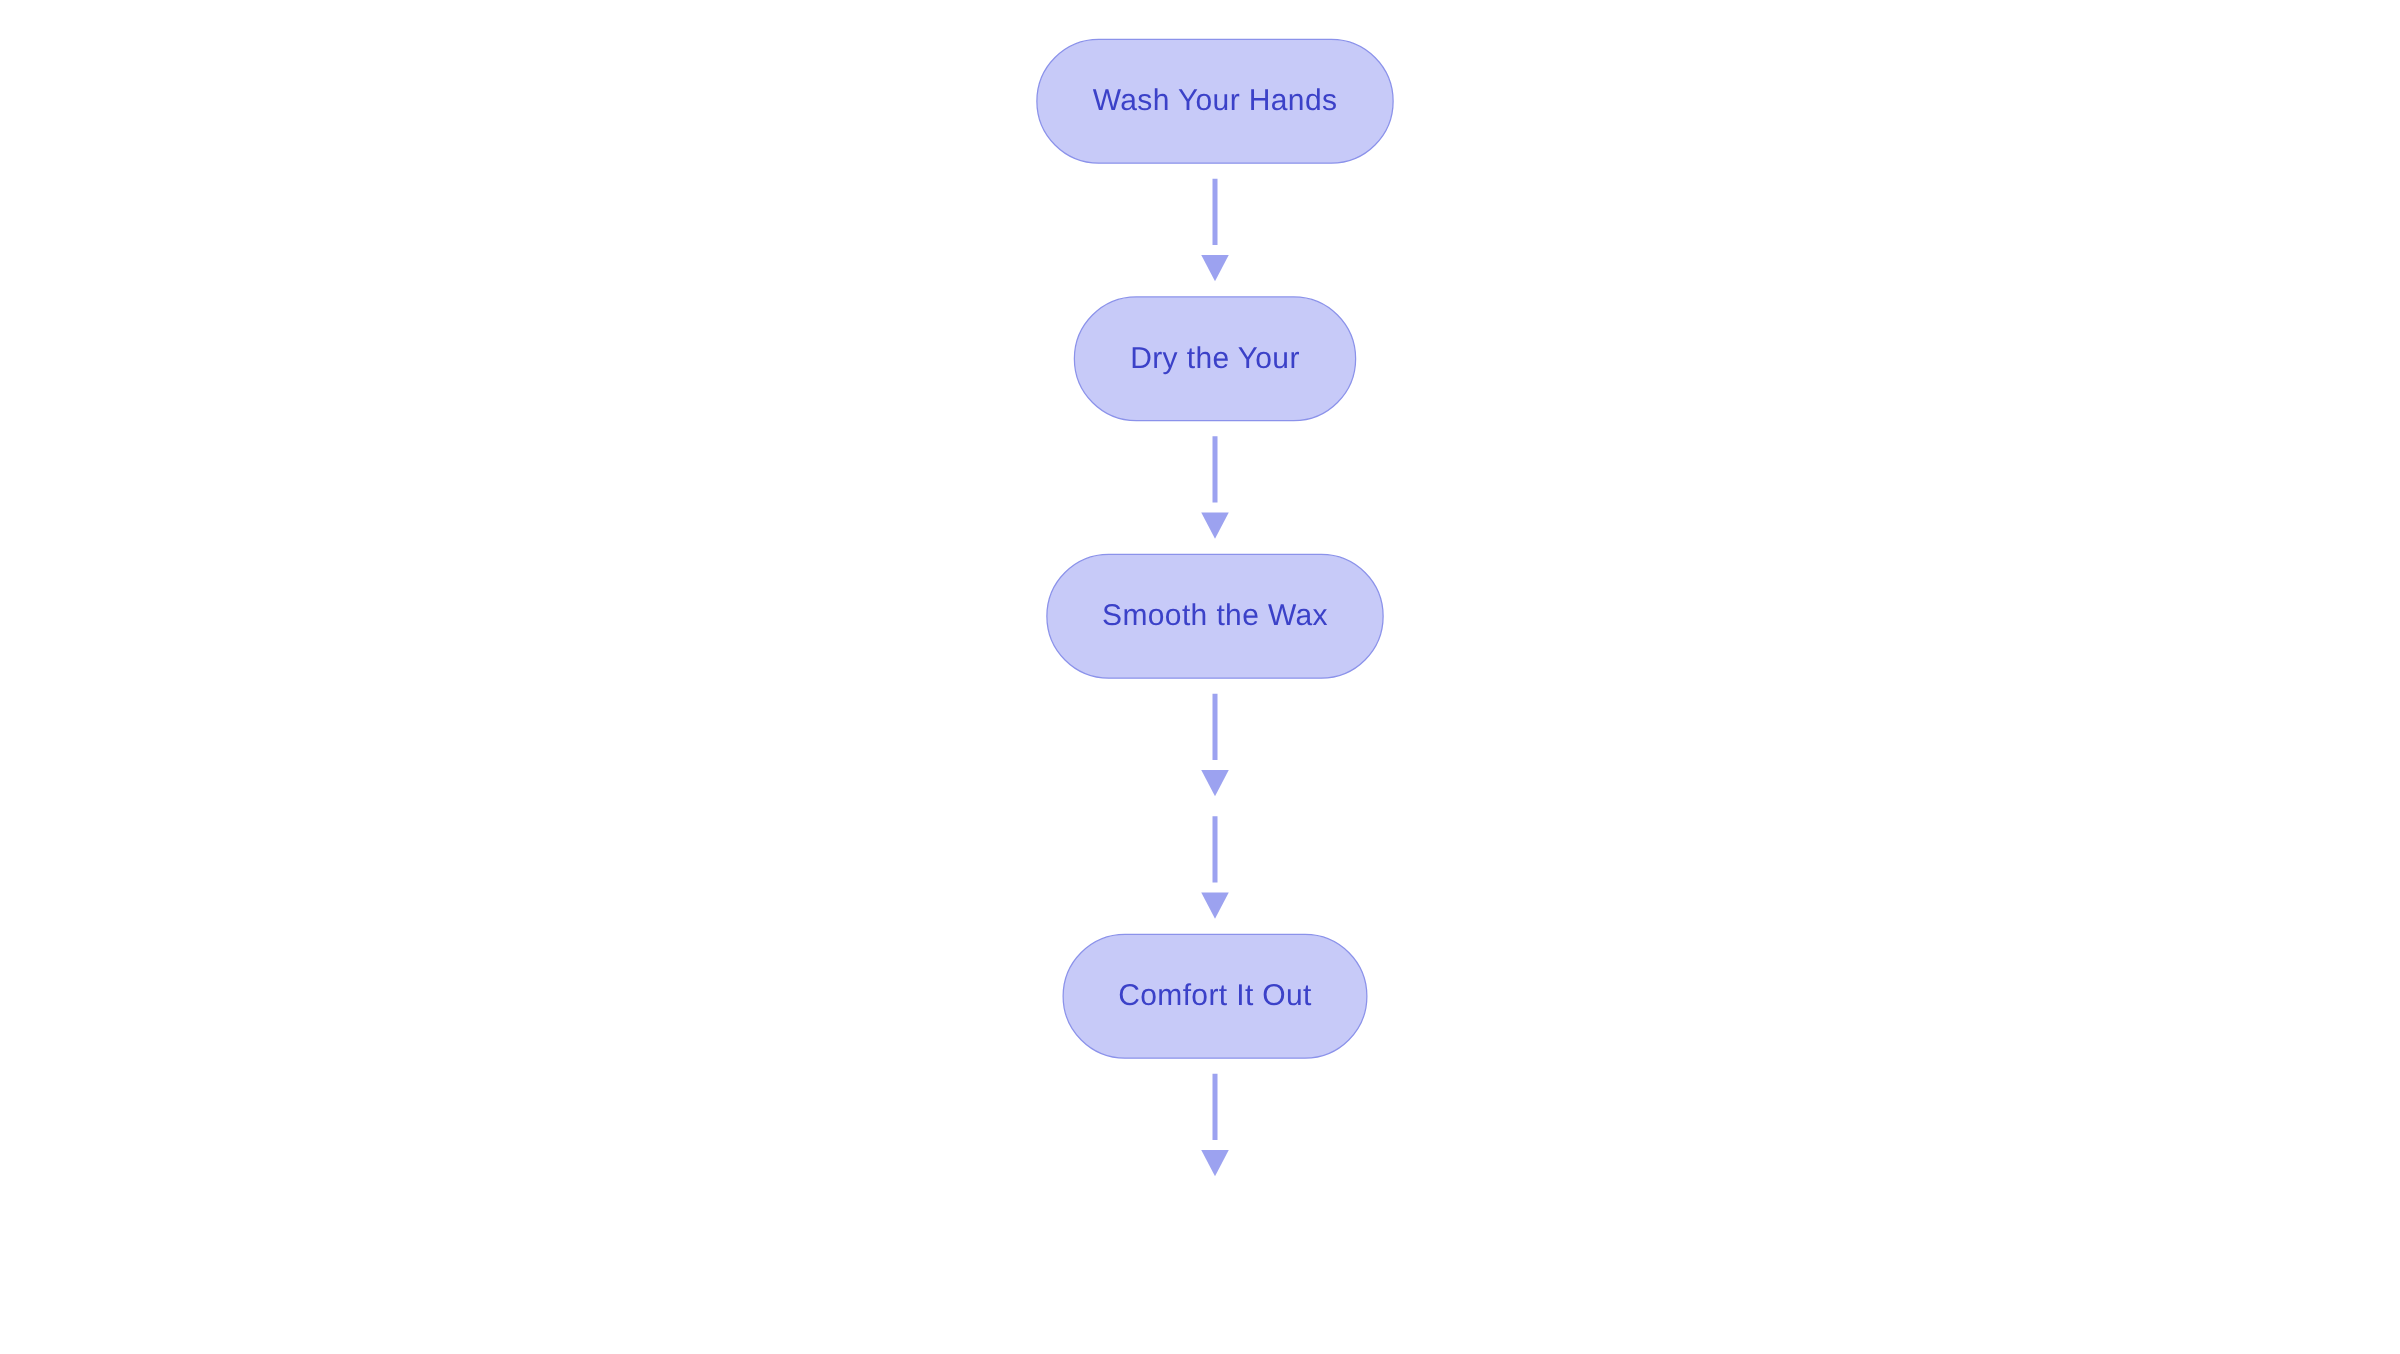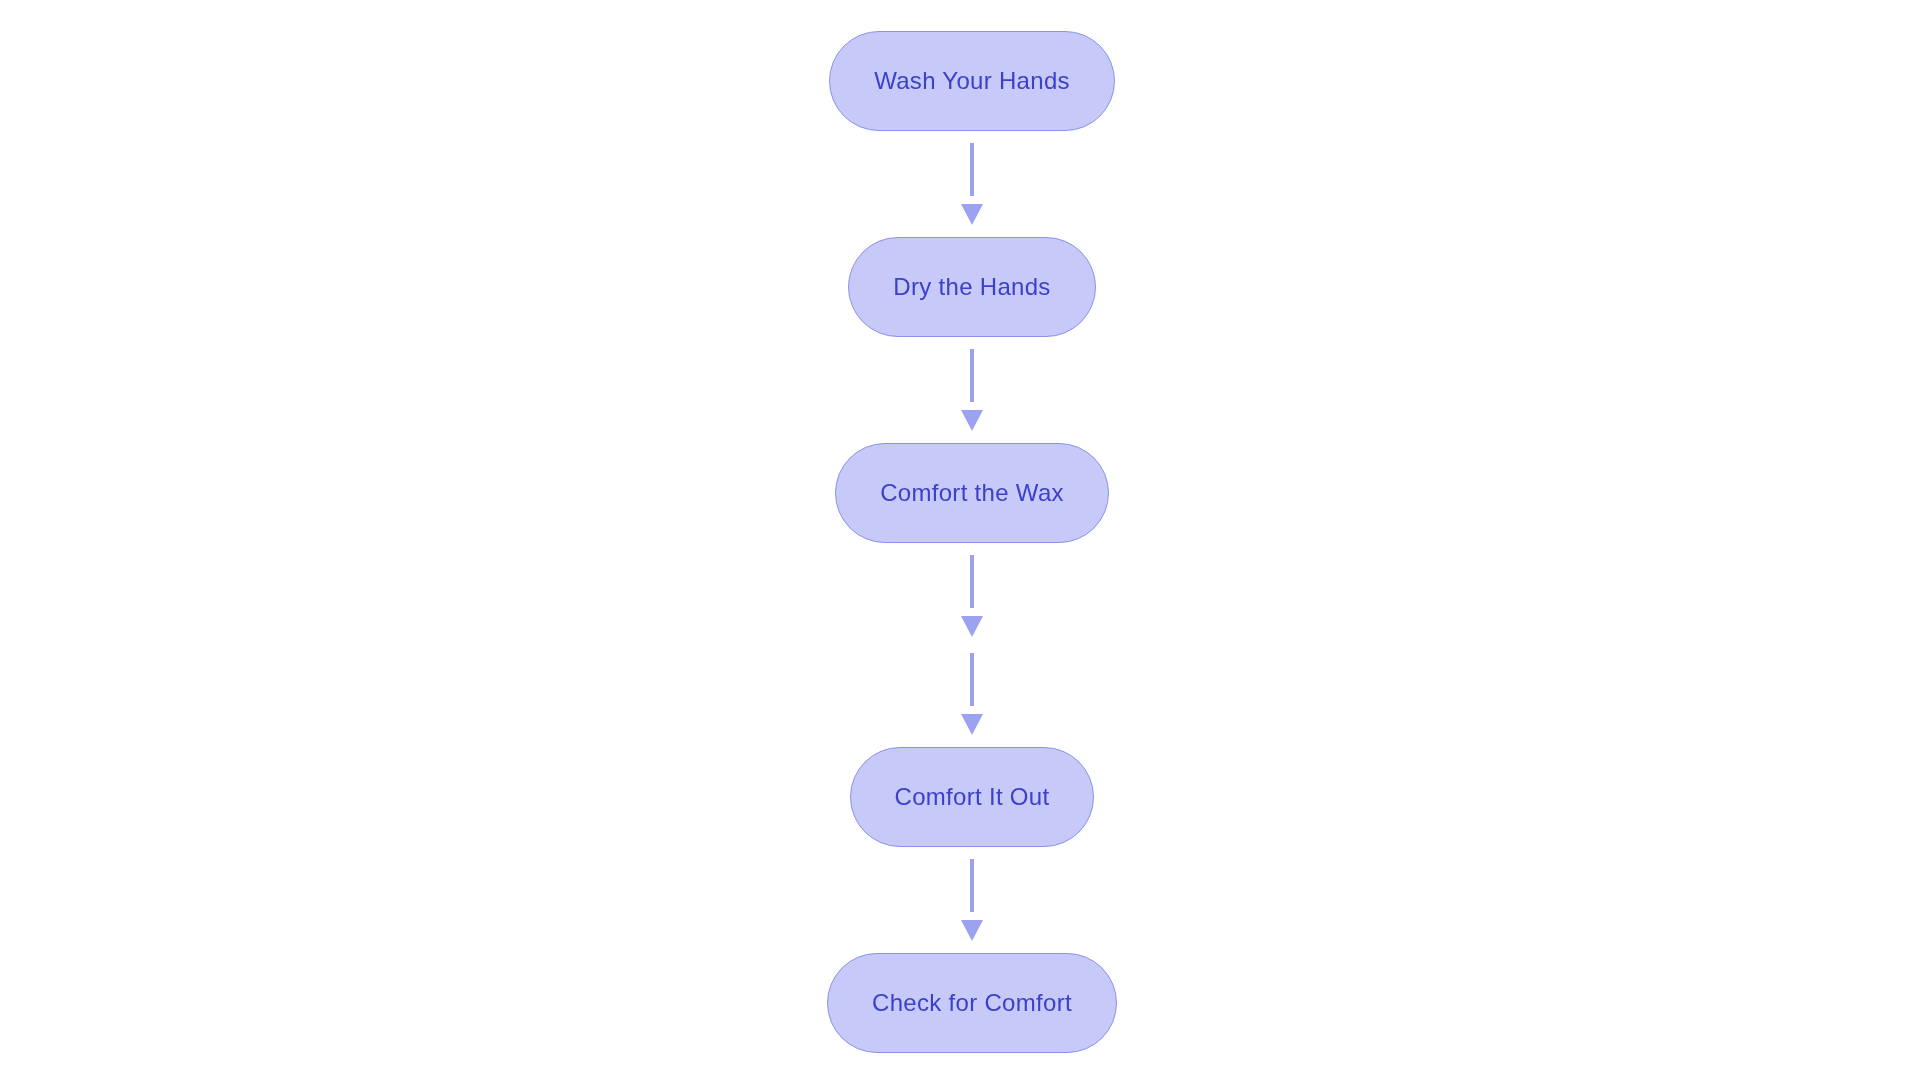--- a/index.html
+++ b/index.html
@@ -72,30 +72,30 @@
   <div class="node">
     <span class="node-label">Wash Your Hands</span>
   </div>
 
   <div class="arrow">
     <div class="arrow-line"></div>
     <div class="arrow-head"></div>
   </div>
 
   <div class="node">
-    <span class="node-label">Dry the Hands</span>
+    <span class="node-label">Dry the Your</span>
   </div>
 
   <div class="arrow">
     <div class="arrow-line"></div>
     <div class="arrow-head"></div>
   </div>
 
   <div class="node">
-    <span class="node-label">Comfort the Wax</span>
+    <span class="node-label">Smooth the Wax</span>
   </div>
 
   <div class="arrow">
     <div class="arrow-line"></div>
     <div class="arrow-head"></div>
   </div>
 
 
   <div class="arrow">
     <div class="arrow-line"></div>
@@ -104,17 +104,14 @@
 
   <div class="node">
     <span class="node-label">Comfort It Out</span>
   </div>
 
   <div class="arrow">
     <div class="arrow-line"></div>
     <div class="arrow-head"></div>
   </div>
 
-  <div class="node">
-    <span class="node-label">Check for Comfort</span>
-  </div>
 
 </div>
 
 </body></html>

